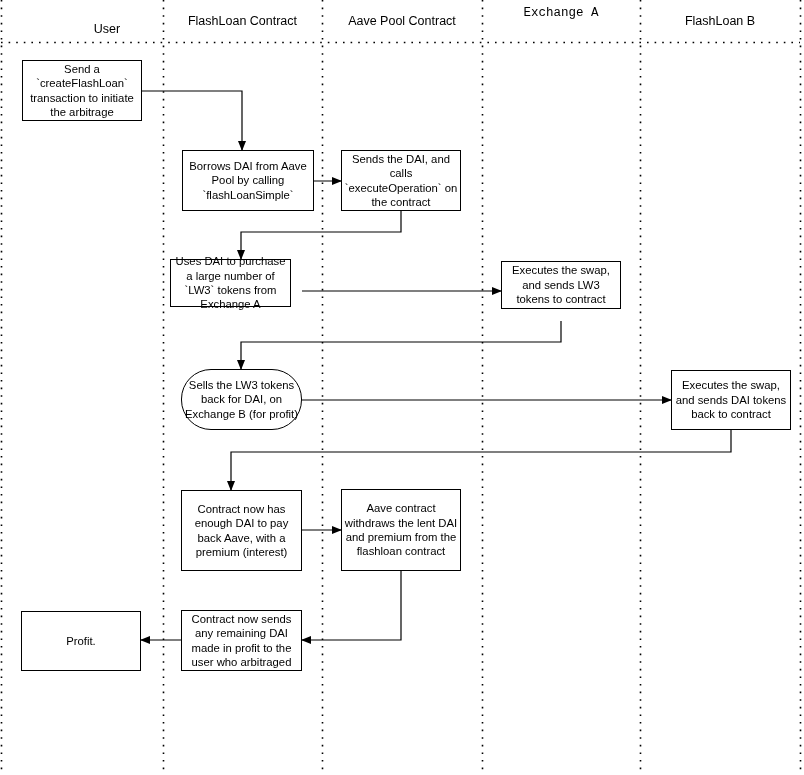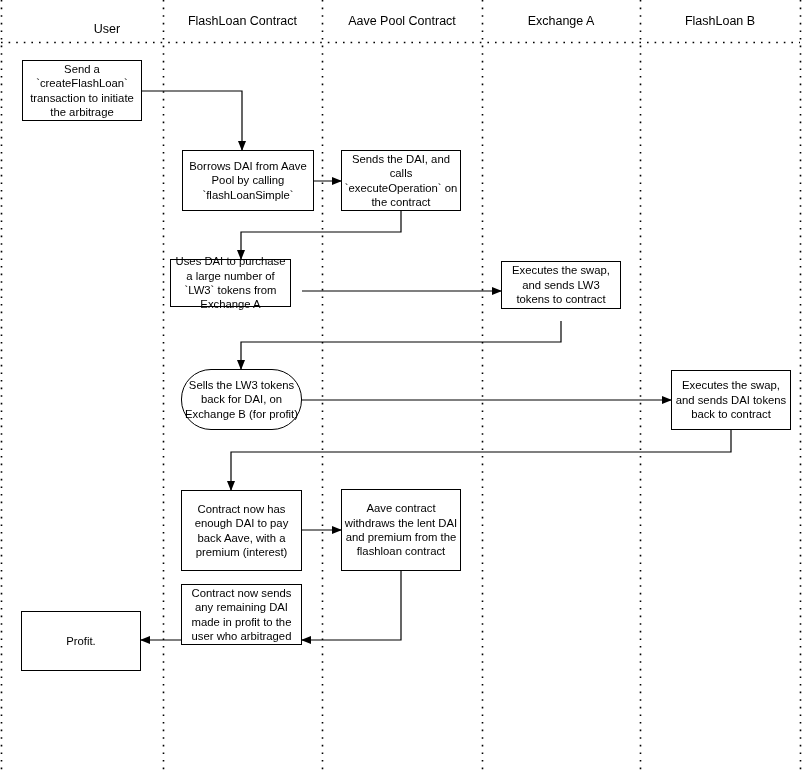--- a/index.html
+++ b/index.html
@@ -84,21 +84,21 @@
         <path d="M302,530 L341,530" fill="none" stroke="#000000" stroke-width="1.2" marker-end="url(#arrow-head)"></path>
         <path d="M401,571 L401,640 L302,640" fill="none" stroke="#000000" stroke-width="1.2" marker-end="url(#arrow-head)"></path>
         <path d="M181,640 L141,640" fill="none" stroke="#000000" stroke-width="1.2" marker-end="url(#arrow-head)"></path>
       </g>
   </svg>
 
   <div id="lane-headers">
       <div class="lane-header" style="left: 1px; top: 22px; width: 162px; padding-left: 25px;">User</div>
       <div class="lane-header" style="left: 163px; top: 14px; width: 159px;">FlashLoan Contract</div>
       <div class="lane-header" style="left: 322px; top: 14px; width: 160px;">Aave Pool Contract</div>
-      <div class="lane-header" style="left: 482px; top: 14px; width: 158px;">Exchange A</div>
+      <div class="lane-header" style="left: 482px; top: 6px; width: 158px; font-family: Liberation Mono, monospace;">Exchange A</div>
       <div class="lane-header" style="left: 640px; top: 14px; width: 160px;">FlashLoan B</div>
     </div>
   <div id="nodes-layer">
       <div class="node" style="left: 22px; top: 60px; width: 120px; height: 61px;">
         <span>Send a `createFlashLoan` transaction to initiate the arbitrage</span>
       </div>
       <div class="node" style="left: 182px; top: 150px; width: 132px; height: 61px;">
         <span>Borrows DAI from Aave Pool by calling `flashLoanSimple`</span>
       </div>
       <div class="node" style="left: 341px; top: 150px; width: 120px; height: 61px;">
@@ -118,18 +118,18 @@
       </div>
       <div class="node" style="left: 181px; top: 490px; width: 121px; height: 81px;">
         <span>Contract now has enough DAI to pay back Aave, with a premium (interest)</span>
       </div>
       <div class="node" style="left: 341px; top: 489px; width: 120px; height: 82px;">
         <span>Aave contract withdraws the lent DAI and premium from the flashloan contract</span>
       </div>
       <div class="node" style="left: 21px; top: 611px; width: 120px; height: 60px;">
         <span>Profit.</span>
       </div>
-      <div class="node" style="left: 181px; top: 584px; width: 121px; height: 61px;">
+      <div class="node" style="left: 181px; top: 610px; width: 121px; height: 61px;">
         <span>Contract now sends any remaining DAI made in profit to the user who arbitraged</span>
       </div>
     </div>
 
 </div>
 
 </body></html>

